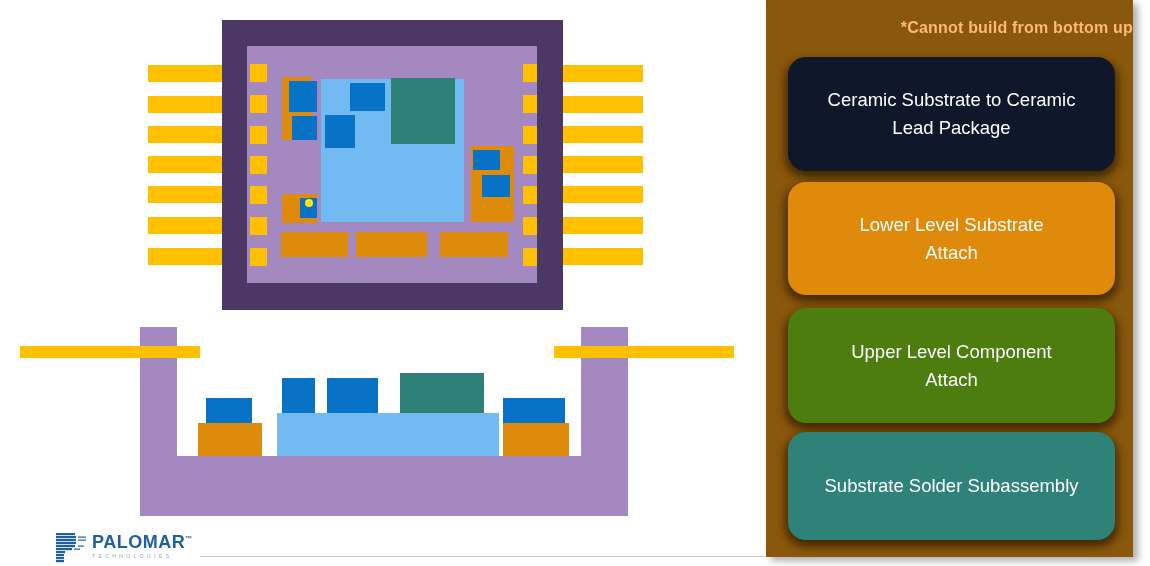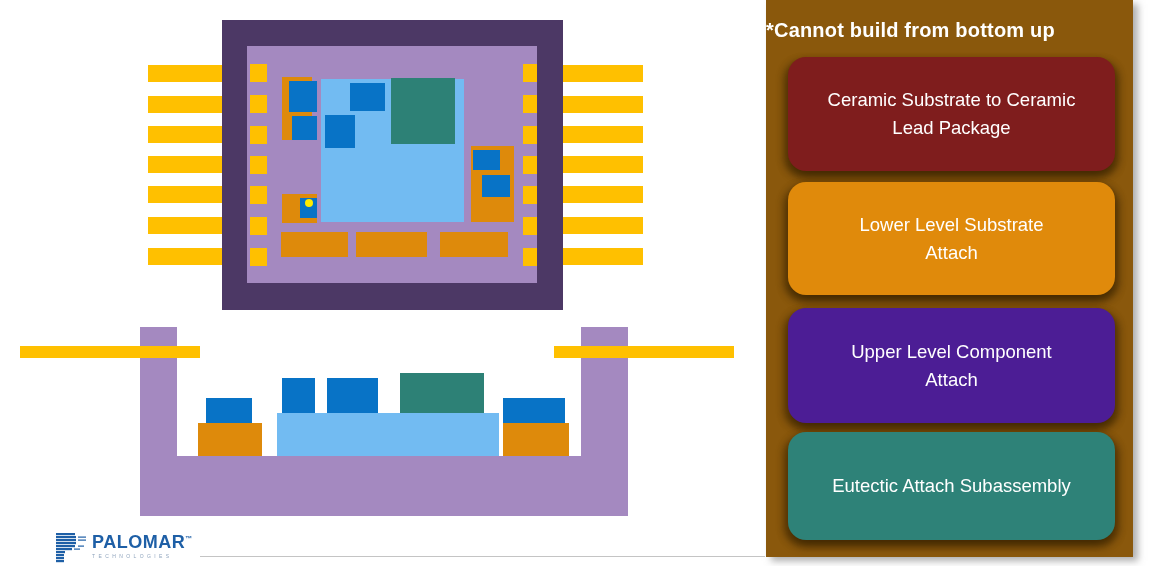--- a/index.html
+++ b/index.html
@@ -11,22 +11,22 @@
   .frame{background:var(--frame);}
   .blue{background:var(--blue);}
   .lblue{background:var(--lightblue);}
   .teal{background:var(--teal);}
   .orange{background:var(--orange);}
   .dot{background:var(--dot);border-radius:50%;}
 
   
   .panel{position:absolute;left:766px;top:0;width:367px;height:557px;
          background:var(--brown);box-shadow:5px 4px 7px rgba(110,110,110,.55);}
-  .panel-title{position:absolute;top:19px;left:0;width:100%;text-align:left;
-         color:#ffffff;font-size:20px;font-weight:600;letter-spacing:.2px;}
+  .panel-title{position:absolute;top:19px;left:0;width:100%;text-align:right;
+         color:#fdba74;font-size:16px;font-weight:600;letter-spacing:.2px;}
   .lbox{position:absolute;left:22px;width:327px;border-radius:18px;
          display:flex;align-items:center;justify-content:center;text-align:center;
          color:#fff;font-size:18.5px;line-height:1.5;white-space:pre-line;
          box-shadow:0 6px 9px 1px rgba(56,35,0,.6), -5px 4px 7px rgba(56,35,0,.38),
                     5px 4px 7px rgba(56,35,0,.38);}
   .lbox0{top:57px;height:114px;}
   .lbox1{top:182px;height:113px;}
   .lbox2{top:308px;height:115px;}
   .lbox3{top:432px;height:108px;}
 
@@ -119,27 +119,27 @@
     <div class="sh blue" style="left:206px;top:398px;width:46px;height:25px"></div>
     <div class="sh blue" style="left:282px;top:378px;width:33px;height:35px"></div>
     <div class="sh blue" style="left:327px;top:378px;width:51px;height:35px"></div>
     <div class="sh blue" style="left:503px;top:398px;width:62px;height:25px"></div>
 
     <div class="sh teal" style="left:400px;top:373px;width:84px;height:40px"></div>
   </div>
 
   <aside class="panel">
     <div class="panel-title">*Cannot build from bottom up</div>
-    <div class="lbox lbox0" style="background: #7f1d1d;">Ceramic Substrate to Ceramic
+    <div class="lbox lbox0" style="background: #0f172a;">Ceramic Substrate to Ceramic
 Lead Package</div>
     <div class="lbox lbox1" style="background: rgb(224, 138, 11);">Lower Level Substrate
 Attach</div>
-    <div class="lbox lbox2" style="background: #4c1d95;">Upper Level Component
+    <div class="lbox lbox2" style="background: #4d7c0f;">Upper Level Component
 Attach</div>
-    <div class="lbox lbox3" style="background: rgb(46, 130, 120);">Eutectic Attach Subassembly</div>
+    <div class="lbox lbox3" style="background: rgb(46, 130, 120);">Substrate Solder Subassembly</div>
   </aside>
 
   <div class="logo">
     <svg width="30" height="30" viewBox="0 0 30 30">
       <g fill="#1E5FA6">
         <rect x="0" y="0" width="19" height="2.2"></rect>
         <rect x="0" y="3" width="20" height="2.2"></rect>
           <rect x="22" y="3.5" width="8" height="1.2"></rect>
         <rect x="0" y="6" width="20" height="2.2"></rect>
           <rect x="22" y="6.5" width="8" height="1.2"></rect>

